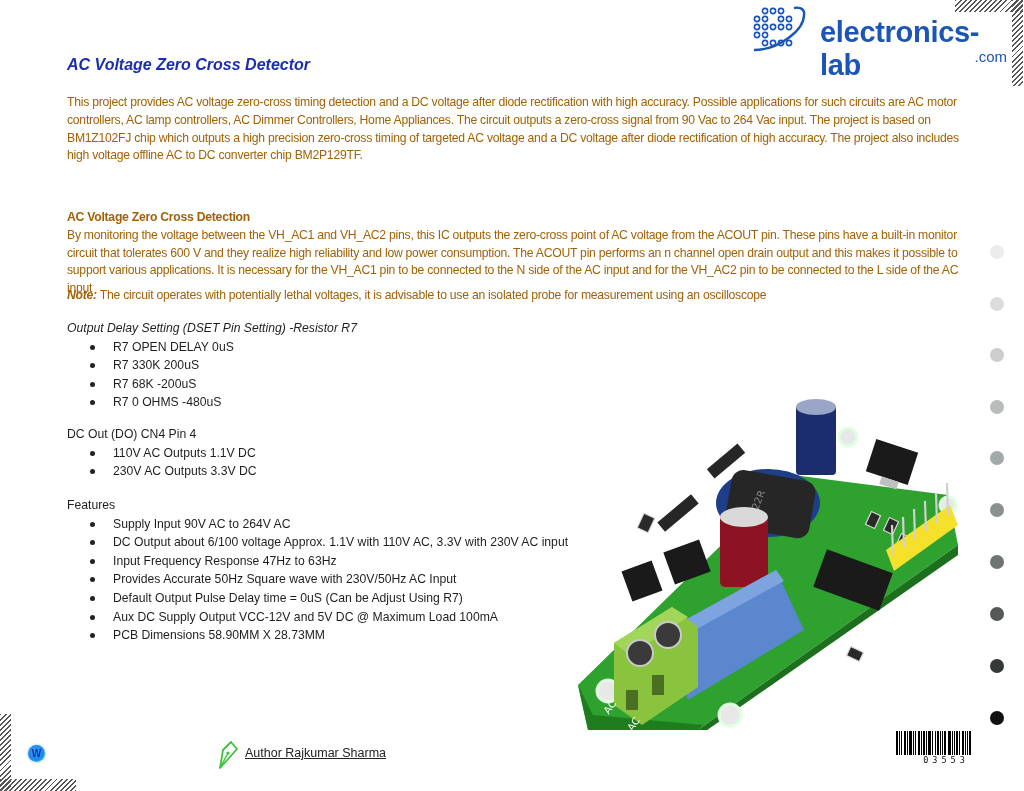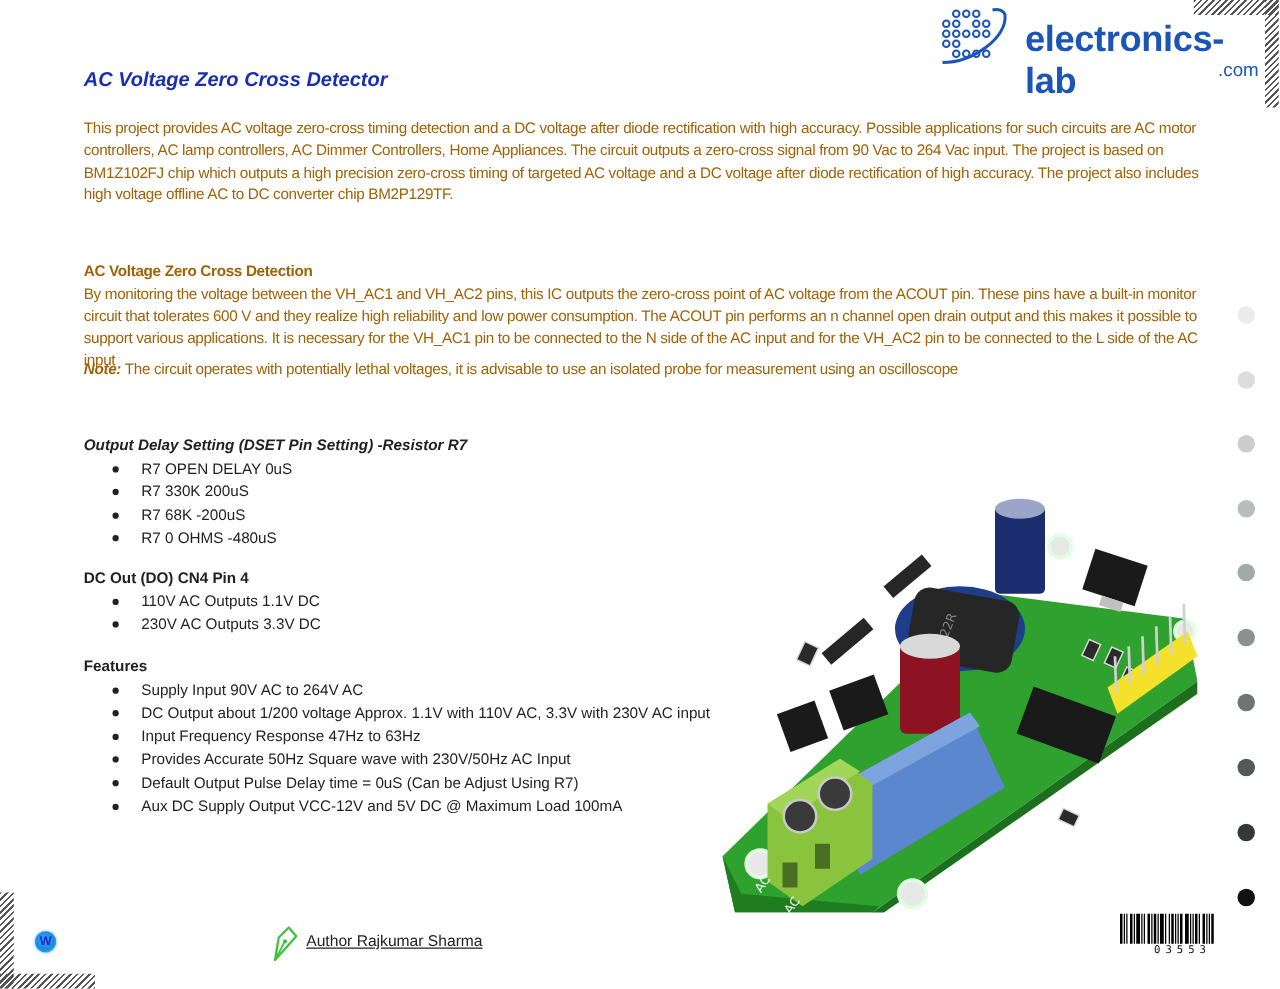--- a/index.html
+++ b/index.html
@@ -29,21 +29,21 @@
     .title {
       position: absolute; left: 67px; top: 56px;
       font-size: 16px; font-weight: bold; font-style: italic; color: #1a2fb0;
     }
     .para { position: absolute; left: 67px; width: 900px; font-size: 12.2px; line-height: 17.8px; color: #a16207; letter-spacing: -0.25px; }
     .para p { margin: 0; }
     .heading { font-weight: bold; }
     .note-label { font-weight: bold; font-style: italic; }
 
     .blist { position: absolute; left: 67px; font-size: 12.2px; line-height: 18.6px; color: #1f1f1f; }
-    .blist .h { font-weight: bold; margin-top: 28px; }
+    .blist .h { font-weight: normal; }
     .blist .h.it { font-style: italic; }
     .blist ul { list-style: none; margin: 0; padding: 0; }
     .blist li { position: relative; padding-left: 46px; }
     .blist li::before {
       content: ""; position: absolute; left: 23px; top: 7px;
       width: 5px; height: 5px; border-radius: 50%; background: #222;
     }
 
     .pcb { position: absolute; left: 548px; top: 395px; width: 410px; height: 335px; }
 
@@ -138,25 +138,26 @@
   <ul>
     <li>110V AC Outputs 1.1V DC</li>
     <li>230V AC Outputs 3.3V DC</li>
   </ul>
 </div>
 
 <div class="blist" style="top:496px;">
   <div class="h">Features</div>
   <ul>
     <li>Supply Input 90V AC to 264V AC</li>
-    <li>DC Output about 1/200 voltage Approx. 1.1V with 110V AC, 3.3V with 230V AC input</li>
+    <li>DC Output about 6/100 voltage Approx. 1.1V with 110V AC, 3.3V with 230V AC input</li>
     <li>Input Frequency Response 47Hz to 63Hz</li>
     <li>Provides Accurate 50Hz Square wave with 230V/50Hz AC Input</li>
     <li>Default Output Pulse Delay time = 0uS (Can be Adjust Using R7)</li>
     <li>Aux DC Supply Output VCC-12V and 5V DC @ Maximum Load 100mA</li>
+    <li>PCB Dimensions 58.90MM X 28.73MM</li>
   </ul>
 </div>
 
 <svg class="pcb" viewBox="0 0 410 335">
 
   <polygon points="30,290 245,80 400,100 410,150 150,335 40,335" fill="#2ea12e"></polygon>
   <polygon points="30,290 40,335 150,335 155,330 45,320" fill="#1f7d1f"></polygon>
   <polygon points="150,335 410,150 410,160 152,340" fill="#1c6f1c"></polygon>
 
   <g fill="#e8e8e8" stroke="#e0ffe0" stroke-width="3">

